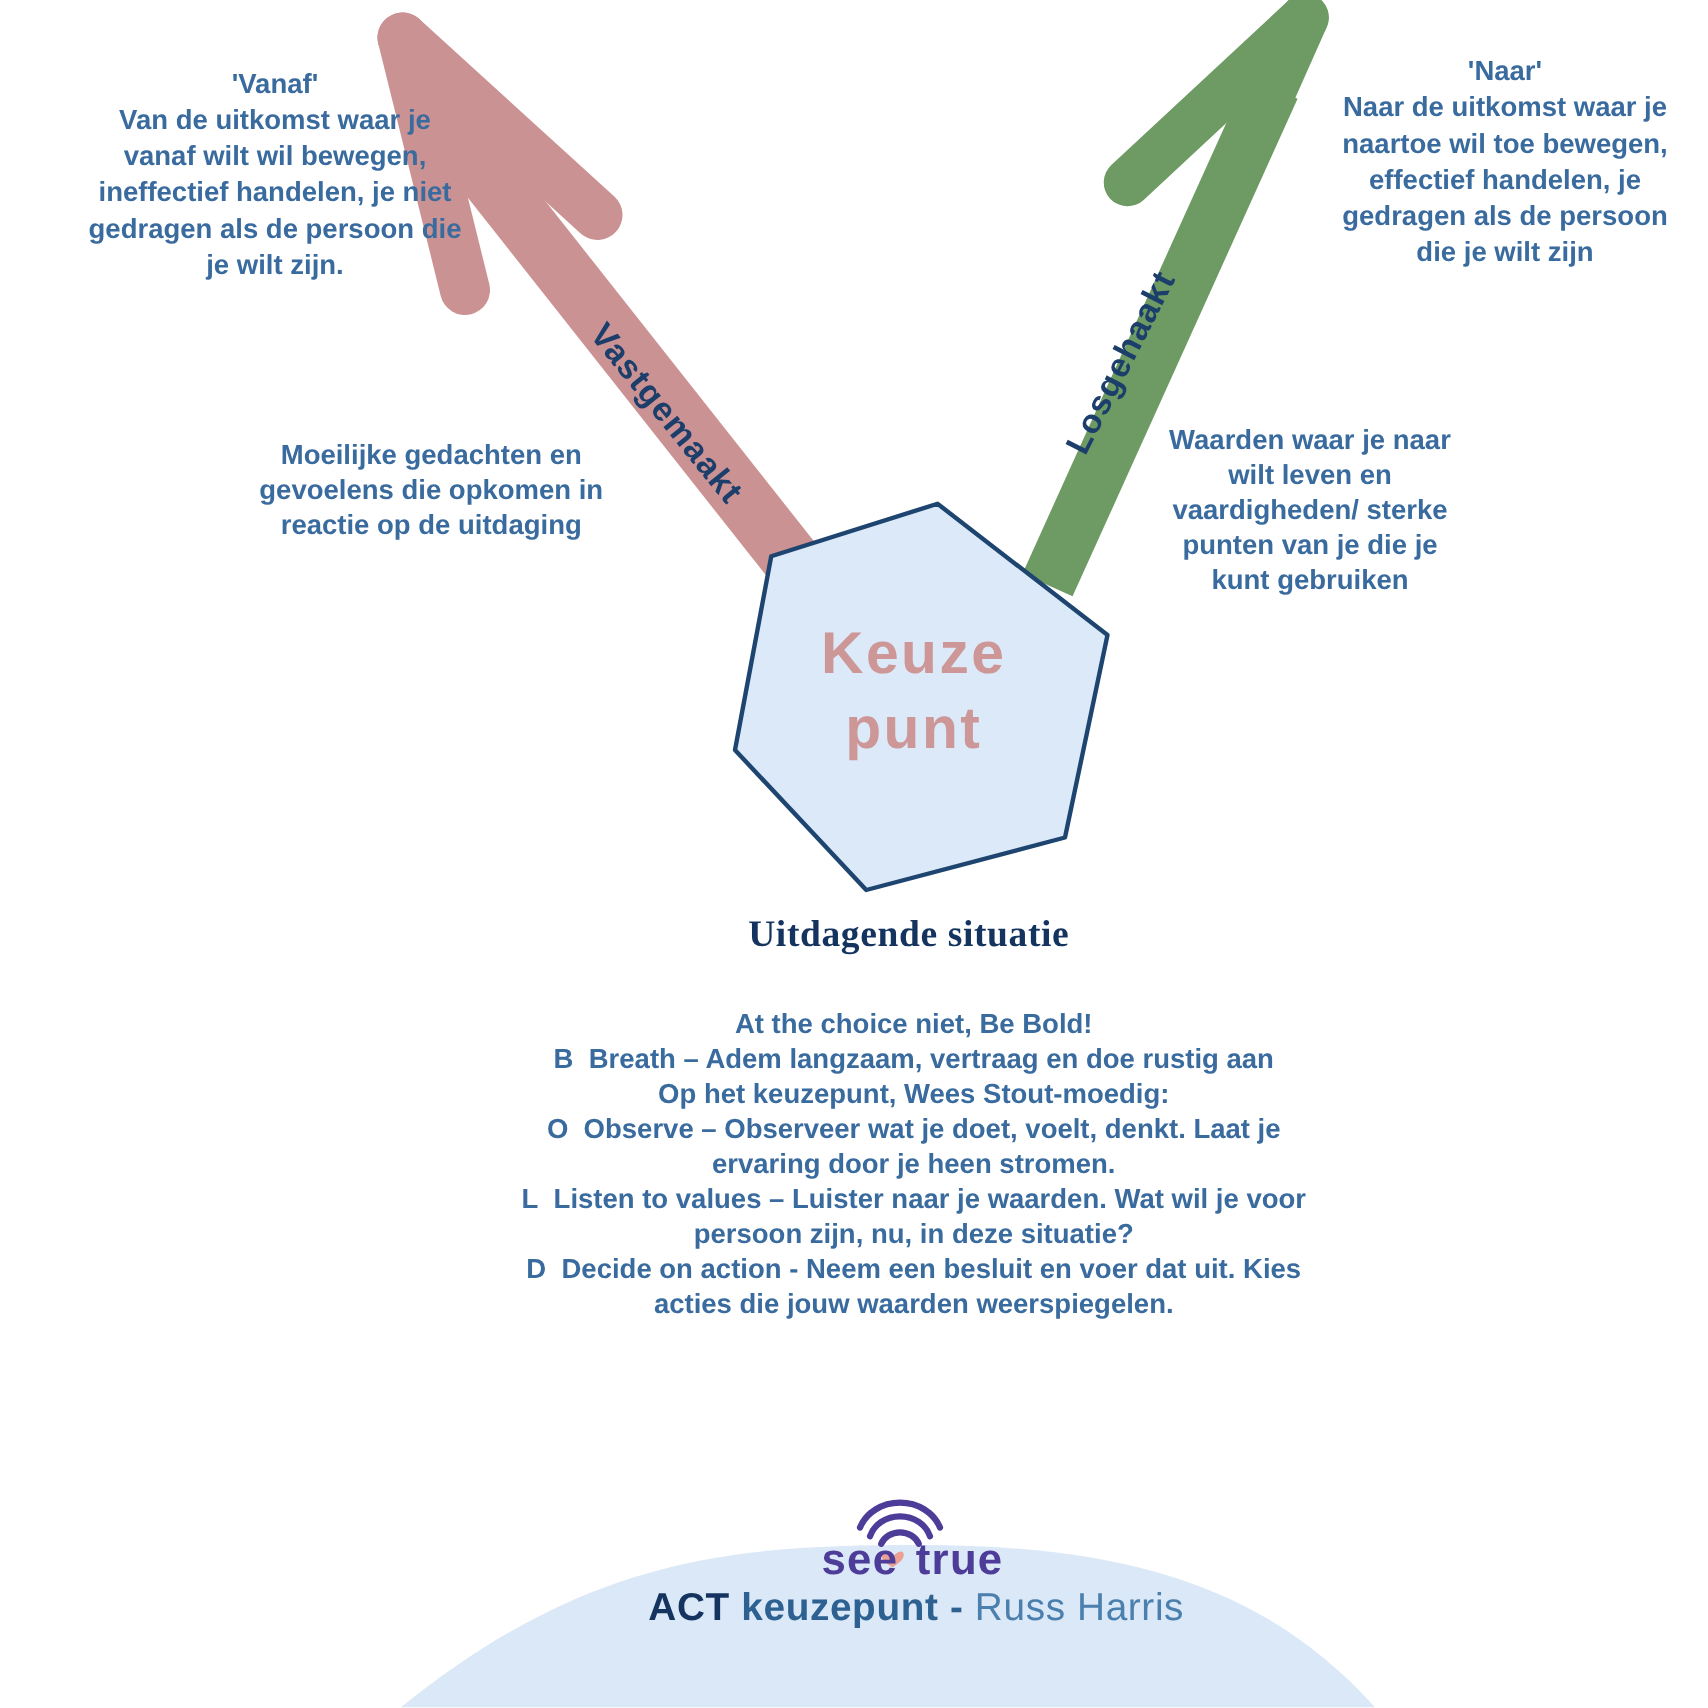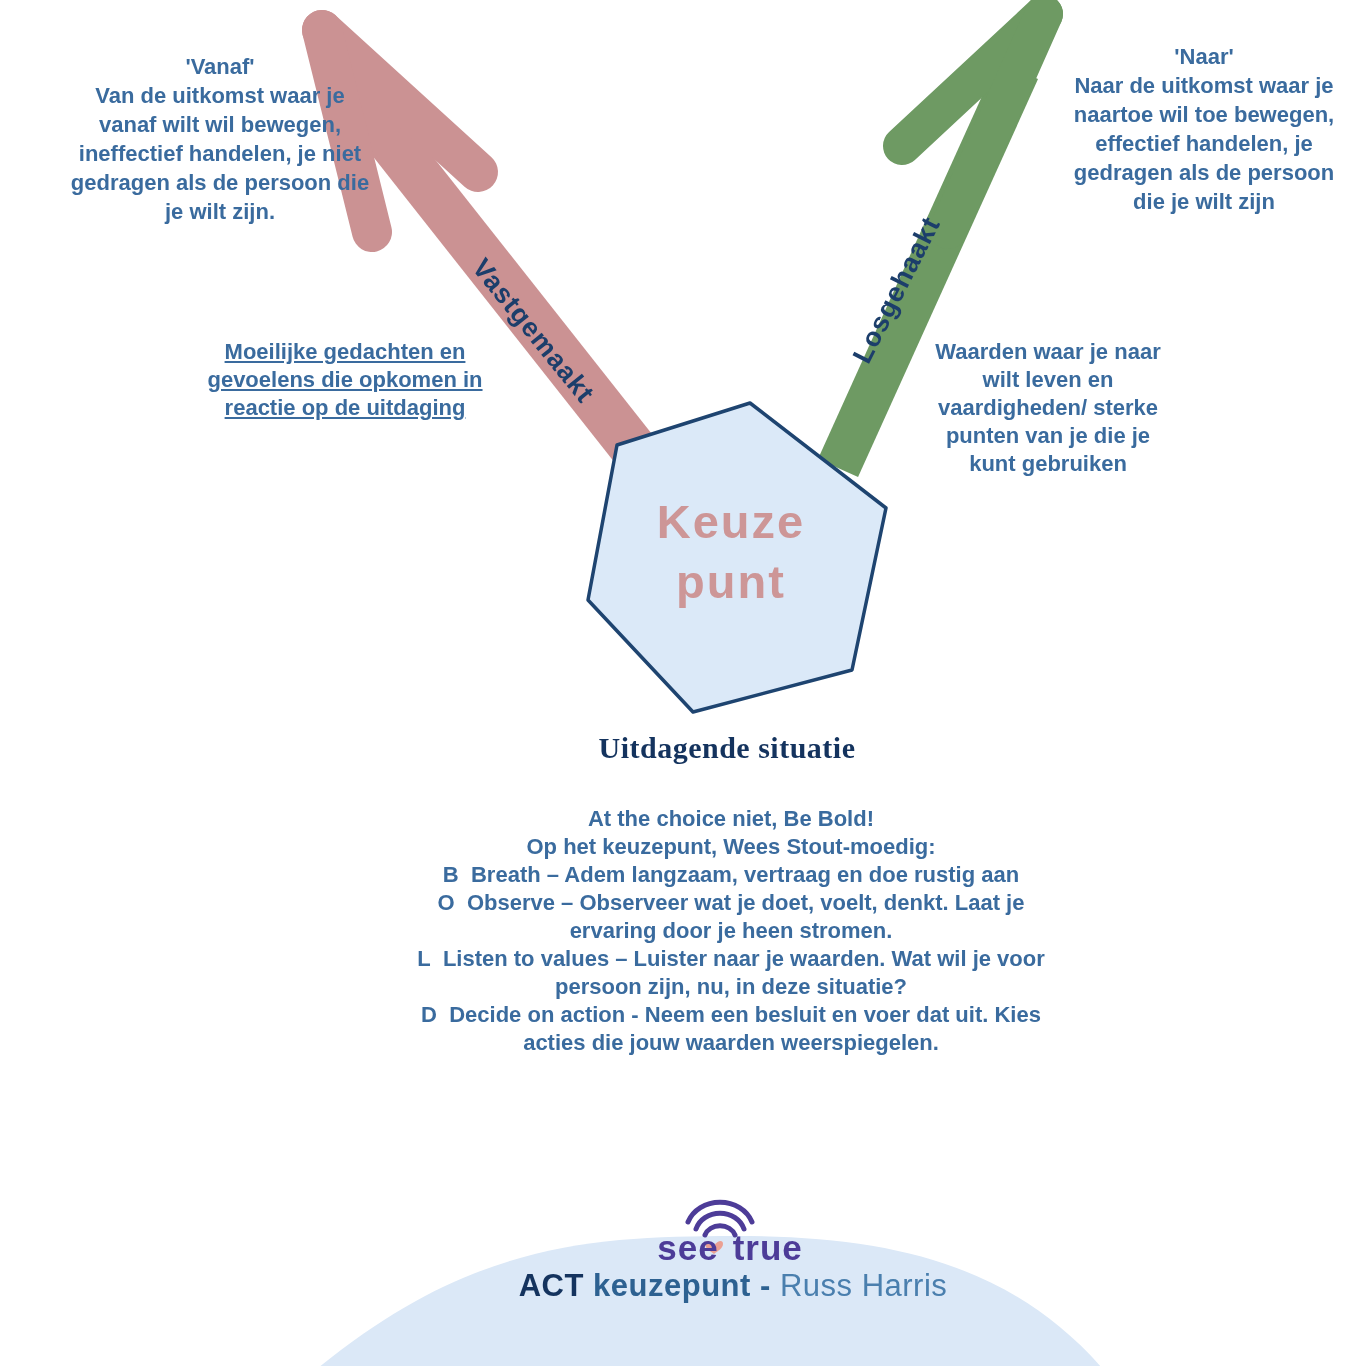--- a/index.html
+++ b/index.html
@@ -86,35 +86,35 @@
   </div>
 
   <div class="txt outcome" style="left:1030px;top:42px;width:280px;">
     <div class="title">'Naar'</div>
     <div>Naar de uitkomst waar je naartoe wil toe bewegen, effectief handelen, je gedragen als de persoon die je wilt zijn</div>
   </div>
 
   <div class="arrow-label" style="left:533px;top:331px;transform:translate(-50%,-50%) rotate(51deg);">Vastgemaakt</div>
   <div class="arrow-label" style="left:897px;top:290px;transform:translate(-50%,-50%) rotate(-63deg);">Losgehaakt</div>
 
-  <div class="txt note" style="left:195px;top:338px;width:300px;text-decoration:underline;">Moeilijke gedachten en gevoelens die opkomen in reactie op de uitdaging</div>
+  <div class="txt note" style="left:195px;top:350px;width:300px;">Moeilijke gedachten en gevoelens die opkomen in reactie op de uitdaging</div>
 
   <div class="txt note" style="left:930px;top:338px;width:236px;">
     <span class="bold">Waarden</span><span> waar je naar wilt leven en vaardigheden/ sterke punten van je  die je kunt gebruiken</span>
   </div>
 
   <div class="choice-word" style="left:571px;top:494px;">Keuze</div>
   <div class="choice-word" style="left:571px;top:554px;">punt</div>
 
   <div class="txt situation" style="left:427px;top:731px;width:600px;font-family:Liberation Serif, serif;">Uitdagende situatie</div>
 
   <div class="txt bold-block" style="left:401px;top:805px;">
     <div><span>At the choice niet, </span><span class="b">Be Bold!</span></div>
+    <div><span class="b">B</span>&nbsp;&nbsp;<span>Breath – Adem langzaam, vertraag en doe rustig aan</span></div>
     <div>Op het keuzepunt, Wees Stout-moedig:</div>
-    <div><span class="b">B</span>&nbsp;&nbsp;<span>Breath – Adem langzaam, vertraag en doe rustig aan</span></div>
     <div><span class="b">O</span>&nbsp;&nbsp;<span>Observe – Observeer wat je doet, voelt, denkt. Laat je ervaring door je heen stromen.</span></div>
     <div><span class="b">L</span>&nbsp;&nbsp;<span>Listen to values – Luister naar je waarden. Wat wil je voor persoon zijn, nu, in deze situatie?</span></div>
     <div><span class="b">D</span>&nbsp;&nbsp;<span>Decide on action - Neem een besluit en voer dat uit. Kies acties die jouw waarden weerspiegelen.</span></div>
   </div>
 
   <div class="txt footer-logo" style="left:570px;top:1228px;width:320px;">
     <span>see</span>
     <span>true</span>
   </div>
 

